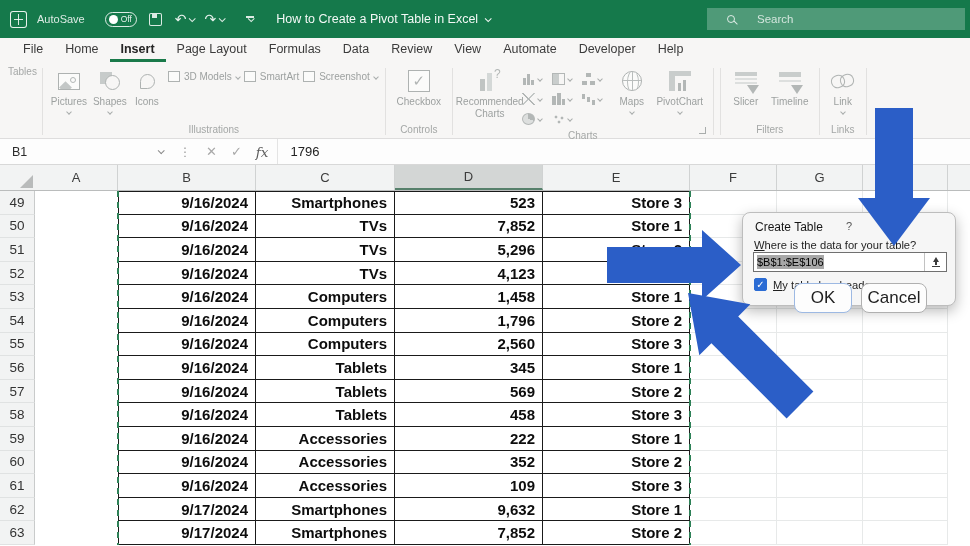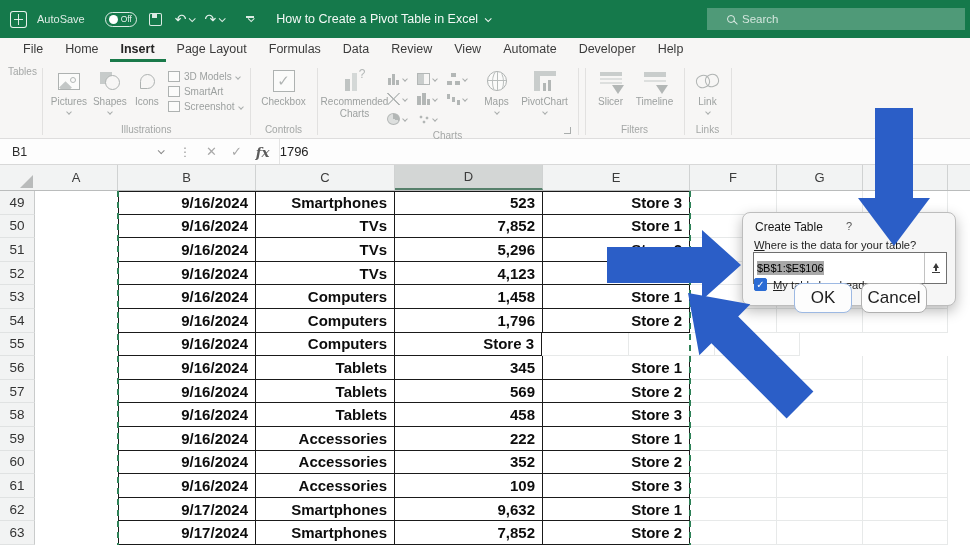--- a/index.html
+++ b/index.html
@@ -18,40 +18,40 @@
   .toggle .knob { width:9px; height:9px; border-radius:50%; background:#fff; }
   .toggle .state { font-size:8.5px; color:rgba(255,255,255,.9); }
   .floppy { width:13px; height:13px; border:1.4px solid rgba(255,255,255,.85); border-radius:2px; margin-right:13px;
     background:linear-gradient(rgba(255,255,255,.85),rgba(255,255,255,.85)) 2.5px 0/5px 4px no-repeat; }
   .tb-glyph { font-size:14px; color:rgba(255,255,255,.9); line-height:1; }
   .chv { display:inline-block; width:5px; height:5px; border-right:1.3px solid currentColor; border-bottom:1.3px solid currentColor; transform:rotate(45deg) translateY(-1px); }
   .tb-sep-icon { display:inline-flex; flex-direction:column; align-items:center; gap:1px; margin-left:12px; color:rgba(255,255,255,.85); }
   .tb-sep-icon .bar { width:8px; height:1.4px; background:rgba(255,255,255,.85); }
   .qat-item { display:flex; align-items:center; gap:3px; margin-right:10px; color:rgba(255,255,255,.85); }
   .doc-title { font-size:12.5px; margin-left:22px; display:flex; align-items:center; gap:7px; color:rgba(255,255,255,.95); white-space:nowrap; }
-  .search-pill { position:absolute; left:707px; top:8px; width:258px; height:22px; background:rgba(255,255,255,.25); border-radius:0; display:flex; align-items:center; padding-left:20px; gap:7px; }
+  .search-pill { position:absolute; left:707px; top:8px; width:258px; height:22px; background:rgba(255,255,255,.25); border-radius:0; display:flex; align-items:center; padding-left:20px; gap:22px; }
   .mag { width:8px; height:8px; border:1.4px solid rgba(255,255,255,.8); border-radius:50%; position:relative; flex:none; }
   .mag::after { content:""; position:absolute; width:5px; height:1.4px; background:rgba(255,255,255,.8); transform:rotate(45deg); right:-4px; bottom:-1px; }
   .search-text { font-size:11.5px; color:rgba(255,255,255,.75); }
 
   
   .menubar { height:24px; background:#f7f6f5; display:flex; align-items:flex-end; padding-left:12px; gap:0; }
   .mtab { font-size:12.5px; color:#3b3b3b; padding:0 11px 6px 11px; white-space:nowrap; }
   .mtab.active { font-weight:700; color:#252525; border-bottom:3px solid #1a7a4a; padding-bottom:3px; }
 
   
   .ribbon { height:77px; background:#f7f6f5; border-bottom:1px solid #dedddd; display:flex; align-items:stretch; padding:3px 0 0 6px; position:relative; color:#9da1a0; }
   .rgroup { display:flex; flex-direction:column; position:relative; padding:0 2px; }
   .rgroup-body { flex:1; display:flex; align-items:flex-start; }
   .rgroup-label { text-align:center; font-size:10px; color:#a4a7a6; padding:1px 0 3px 0; }
   .rdiv { width:1px; background:#e2e1e0; margin:3px 3px 3px 3px; }
   .bigbtn { display:flex; flex-direction:column; align-items:center; padding:3px 3px 0 3px; gap:2px; }
   .bigbtn .blabel { font-size:10px; line-height:1.15; text-align:center; color:#9da1a0; }
   .bb-icon { height:26px; display:flex; align-items:center; justify-content:center; }
-  .stackcol { display:flex; flex-direction:column; justify-content:flex-start; gap:4px; padding:6px 2px 0 4px; }
+  .stackcol { display:flex; flex-direction:row; justify-content:flex-start; gap:4px; padding:6px 2px 0 4px; }
   .stackitem { display:flex; align-items:center; gap:4px; font-size:10px; color:#9da1a0; white-space:nowrap; }
   .chvg { display:inline-block; width:4px; height:4px; border-right:1.2px solid #a9adac; border-bottom:1.2px solid #a9adac; transform:rotate(45deg); }
 
   
   .ic { border:1.3px solid #aeb2b1; background:#fbfbfa; }
   .ic-grid { width:22px; height:20px;
     background:
       linear-gradient(#b9bdbc,#b9bdbc) 0 5px/22px 1px no-repeat,
       linear-gradient(#b9bdbc,#b9bdbc) 0 11px/22px 1px no-repeat,
       linear-gradient(#b9bdbc,#b9bdbc) 6px 0/1px 20px no-repeat,
@@ -108,22 +108,22 @@
   .ic-link::before { content:""; position:absolute; left:0; top:3px; width:12px; height:11px; border:1.4px solid #b0b4b3; border-radius:6px; transform:rotate(-20deg); }
   .ic-link::after { content:""; position:absolute; right:1px; top:2px; width:12px; height:11px; border:1.4px solid #b0b4b3; border-radius:6px; transform:rotate(-20deg); }
   .launcher { position:absolute; right:4px; bottom:4px; width:7px; height:7px; border-right:1.3px solid #a9adac; border-bottom:1.3px solid #a9adac; }
 
   
   .formulabar { height:26px; background:#fdfdfd; border-bottom:1px solid #d8d8d8; display:flex; align-items:center; font-size:12.5px; color:#444; }
   .namebox { width:158px; padding-left:12px; color:#2b2b2b; }
   .fb-chev { color:#8b8b8b; margin-right:8px; }
   .fb-dots { color:#9a9a9a; font-size:12px; padding:0 8px; letter-spacing:0; }
   .fb-x, .fb-check { color:#a8a8a8; font-size:13px; padding:0 7px; }
-  .fb-fx { font-family:"DejaVu Serif", serif; font-style:italic; font-size:13.5px; color:#5c5c5c; padding:0 9px 0 7px;font-weight:bold; }
-  .fb-value { color:#222; font-size:13px; border-left:1px solid #e4e4e4; height:100%; display:flex; align-items:center; flex:1; }
+  .fb-fx { font-family:"DejaVu Serif", serif; font-style:italic; font-size:13.5px; color:#5c5c5c; padding:0 9px 0 7px; }
+  .fb-value { padding-left:12px; color:#222; font-size:13px; border-left:1px solid #e4e4e4; height:100%; display:flex; align-items:center; flex:1; }
 
   
   .sheet { position:relative; height:380px; background:#fff; }
   .hdr-row { display:flex; height:26px; background:#f2f3f3; border-bottom:1px solid #babcbc; }
   .hc { display:flex; align-items:center; justify-content:center; font-size:13px; color:#3c3c3c; border-right:1px solid #d0d2d2; }
   .hcorner { width:35px; position:relative; background:#f2f3f3; }
   .hcorner::after { content:""; position:absolute; right:2px; bottom:2px; width:0; height:0; border-left:13px solid transparent; border-bottom:13px solid #b9bbbb; }
   .w-a{width:83px;} .w-b{width:138px;} .w-c{width:139px;} .w-d{width:148px;} .w-e{width:147px;} .w-f{width:87px;} .w-g{width:86px;} .w-h{width:85px;} .w-fill{flex:1; border-right:none;}
   .hc.sel { background:#d3d6d5; border-bottom:2px solid #56806b; }
   .rows { position:absolute; top:26px; left:0; right:0; bottom:0; display:flex; flex-direction:column; }
@@ -140,21 +140,21 @@
   .ants { position:absolute; top:26px; bottom:0; width:2px; z-index:5;
     background:repeating-linear-gradient(180deg, #2e8157 0 6px, rgba(255,255,255,0) 6px 11px); }
   .ants-left { left:117px; } .ants-right { left:689px; }
 
   
   .dialog { position:absolute; left:742px; top:212px; width:214px; height:94px; background:#f6f6f6; border:1px solid #bdbdbd; border-radius:8px; box-shadow:0 5px 14px rgba(0,0,0,.28); z-index:40; font-size:11.5px; color:#1f1f1f; }
   .dlg-title { position:absolute; left:12px; top:7px; font-size:12px; color:#161616; }
   .dlg-help { position:absolute; left:103px; top:7px; font-size:11px; color:#555; }
   .dlg-prompt { position:absolute; left:11px; top:26px; font-size:11.2px; }
   .dlg-prompt::first-letter { text-decoration:underline; }
-  .dlg-inputwrap { position:absolute; left:10px; top:39px; width:194px; height:32px; background:#fff; border:1px solid #707070; display:flex; align-items:center; }
+  .dlg-inputwrap { position:absolute; left:10px; top:39px; width:194px; height:20px; background:#fff; border:1px solid #707070; display:flex; align-items:center; }
   .dlg-range { flex:1; padding-left:3px; font-size:11px; color:#000; white-space:nowrap; }
   .dlg-range .hl { background:#a8a8a8; padding:1px 0; }
   .dlg-collapse { width:22px; height:100%; border-left:1px solid #c2c2c2; display:flex; flex-direction:column; align-items:center; justify-content:center; gap:1px; background:#fff; }
   .up-tri { width:0; height:0; border-left:3.5px solid transparent; border-right:3.5px solid transparent; border-bottom:5px solid #3a3a3a; }
   .up-stem { width:2px; height:3px; background:#3a3a3a; margin-top:-1px; }
   .up-base { width:8px; height:1.6px; background:#3a3a3a; }
   .dlg-checkrow { position:absolute; left:11px; top:65px; display:flex; align-items:center; gap:6px; }
   .dlg-checkbox { width:13px; height:13px; background:#2b6cd4; border:1px solid #2b6cd4; border-radius:2px; color:#fff; font-size:10px; line-height:11px; text-align:center; }
   .dlg-checklabel { font-size:11.2px; }
   .dlg-checklabel::first-letter { text-decoration:underline; }
@@ -464,20 +464,21 @@
           <div class="c ce">Store 2</div>
           <div class="c cf"></div>
           <div class="c cg"></div>
           <div class="c ch"></div>
         </div>
       <div class="row">
           <div class="c rh">55</div>
           <div class="c ca"></div>
           <div class="c cb">9/16/2024</div>
           <div class="c cc">Computers</div>
+          <div class="c cd">2,560</div>
           <div class="c ce">Store 3</div>
           <div class="c cf"></div>
           <div class="c cg"></div>
           <div class="c ch"></div>
         </div>
       <div class="row">
           <div class="c rh">56</div>
           <div class="c ca"></div>
           <div class="c cb">9/16/2024</div>
           <div class="c cc">Tablets</div>

